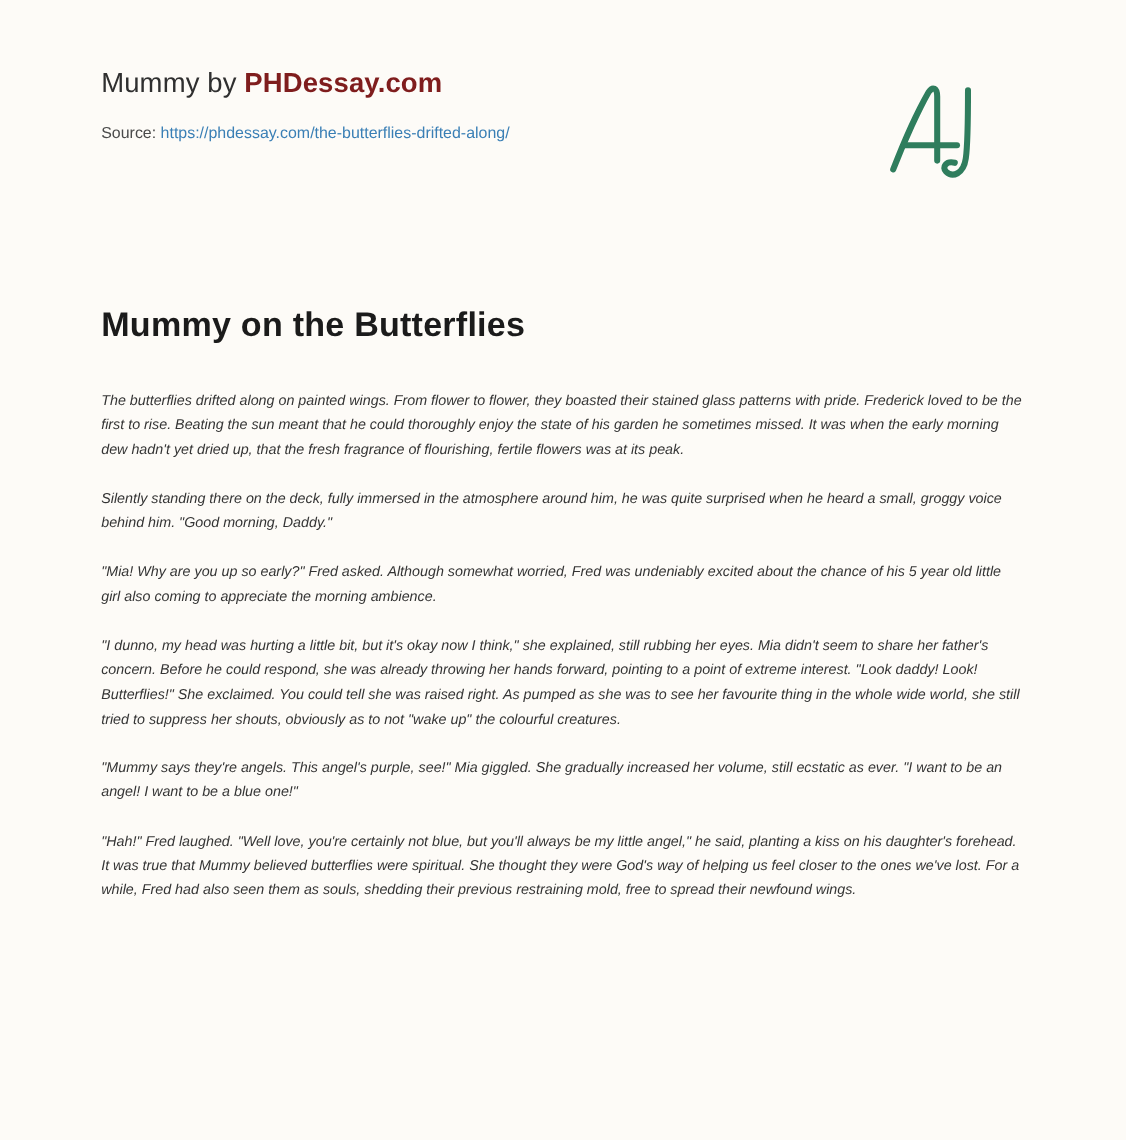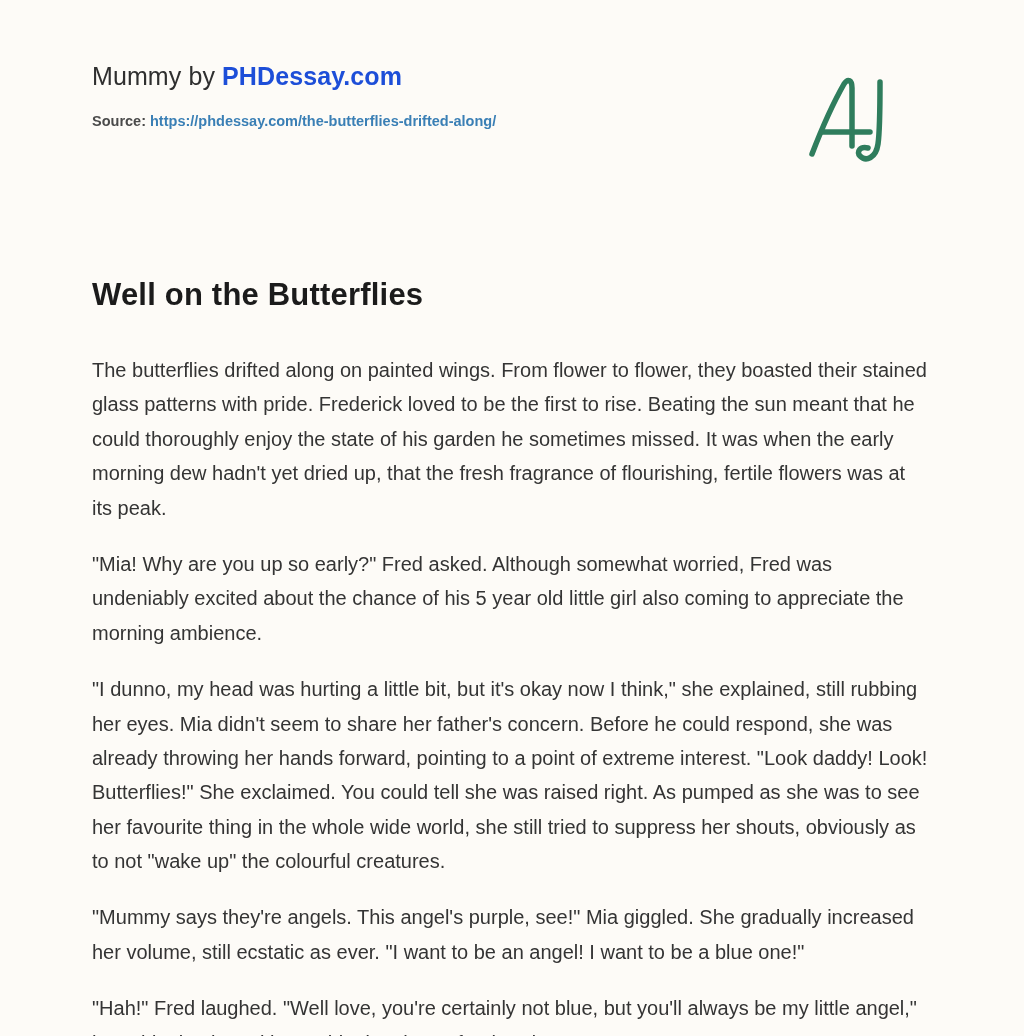--- a/index.html
+++ b/index.html
@@ -26,28 +26,27 @@
   }
   .brand-line {
     font-size: 25px;
     color: #2f2f2f;
     letter-spacing: 0.1px;
     margin: 0 0 22px 0;
     font-weight: 400;
   }
   .brand-line .brand-strong {
     font-weight: 700;
-    color: #1d4ed8;
+    color: #7f1d1d;
     margin-top: 20px;
   }
   .source-line {
     font-size: 14.5px;
     color: #4a4a4a;
     margin: 0;
-    font-weight: bold;
   }
   .source-label {
     color: #4a4a4a;
   }
   .source-url {
     color: #3a7fb5;
     text-decoration: none;
     word-break: break-all;
   }
   .logo {
@@ -61,25 +60,26 @@
     display: block;
   }
   .article-title {
     font-size: 31px;
     font-weight: 700;
     color: #1b1b1b;
     margin: 95px 0 40px 0;
     letter-spacing: 0.2px;
   }
   .article-body p {
-    font-size: 20px;
+    font-size: 13px;
     line-height: 1.72;
     color: #343434;
     margin: 0 3px 22px 0;
     max-width: 840px;
+    font-style: italic;
   }
   .article-body p:last-child {
     margin-bottom: 0;
   }
   .nowrap-block {
     white-space: pre-line;
   }
 </style>
 </head>
 <body>
@@ -98,24 +98,25 @@
       <svg width="120" height="110" viewBox="0 0 120 110" xmlns="http://www.w3.org/2000/svg">
         <g fill="none" stroke="#2f7d5d" stroke-width="5.5" stroke-linecap="round" stroke-linejoin="round">
           <path d="M20 86 C30 60, 44 30, 52 16 C56 10, 60 12, 60 20 L60 78"></path>
           <path d="M30 64 L78 64"></path>
           <path d="M88 14 C88 40, 88 62, 86 76 C84 90, 74 94, 68 88 C64 84, 68 78, 76 80"></path>
         </g>
       </svg>
     </div>
   </div>
 
-  <h1 class="article-title">Well on the Butterflies</h1>
+  <h1 class="article-title">Mummy on the Butterflies</h1>
 
   <div class="article-body">
     <p class="nowrap-block">The butterflies drifted along on painted wings. From flower to flower, they boasted their stained glass patterns with pride. Frederick loved to be the first to rise. Beating the sun meant that he could thoroughly enjoy the state of his garden he sometimes missed. It was when the early morning dew hadn't yet dried up, that the fresh fragrance of flourishing, fertile flowers was at its peak.</p>
+    <p class="nowrap-block">Silently standing there on the deck, fully immersed in the atmosphere around him, he was quite surprised when he heard a small, groggy voice behind him. "Good morning, Daddy."</p>
     <p class="nowrap-block">"Mia! Why are you up so early?" Fred asked. Although somewhat worried, Fred was undeniably excited about the chance of his 5 year old little girl also coming to appreciate the morning ambience.</p>
     <p class="nowrap-block">"I dunno, my head was hurting a little bit, but it's okay now I think," she explained, still rubbing her eyes. Mia didn't seem to share her father's concern. Before he could respond, she was already throwing her hands forward, pointing to a point of extreme interest. "Look daddy! Look! Butterflies!" She exclaimed. You could tell she was raised right. As pumped as she was to see her favourite thing in the whole wide world, she still tried to suppress her shouts, obviously as to not "wake up" the colourful creatures.</p>
     <p class="nowrap-block">"Mummy says they're angels. This angel's purple, see!" Mia giggled. She gradually increased her volume, still ecstatic as ever. "I want to be an angel! I want to be a blue one!"</p>
     <p class="nowrap-block">"Hah!" Fred laughed. "Well love, you're certainly not blue, but you'll always be my little angel," he said, planting a kiss on his daughter's forehead.
 It was true that Mummy believed butterflies were spiritual. She thought they were God's way of helping us feel closer to the ones we've lost. For a while, Fred had also seen them as souls, shedding their previous restraining mold, free to spread their newfound wings.</p>
 
   </div>
 
 </div>
 

